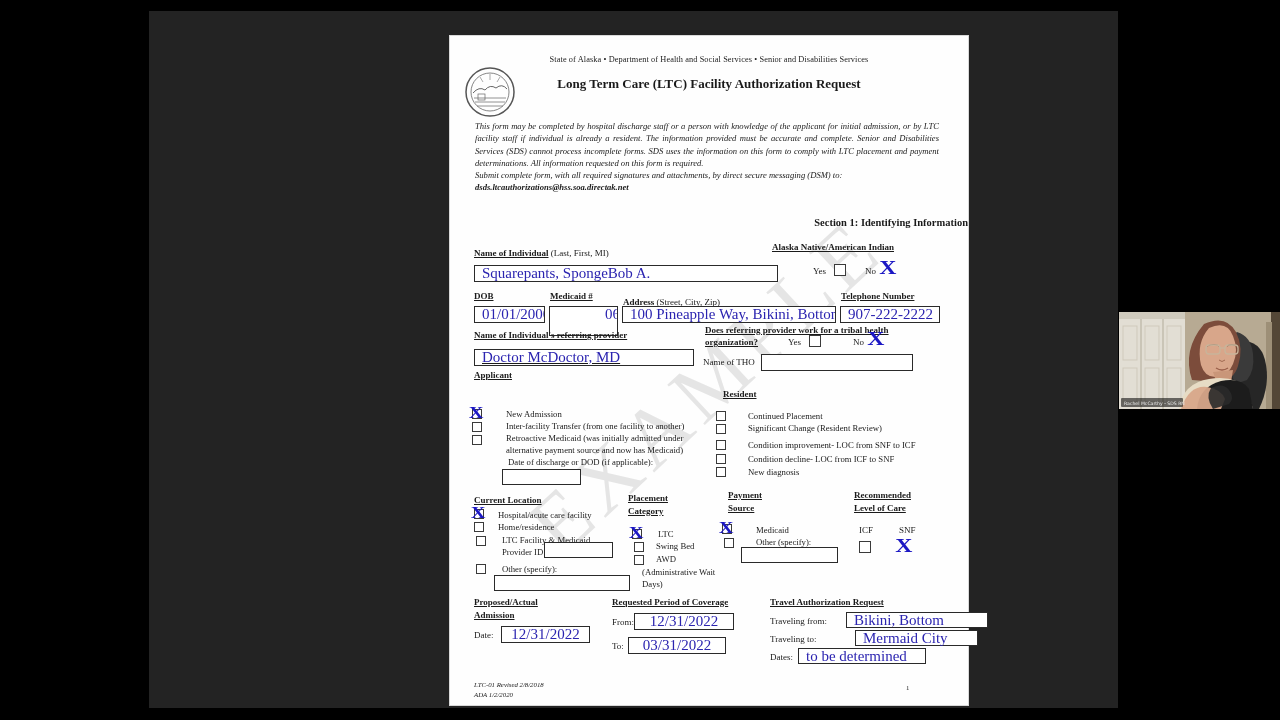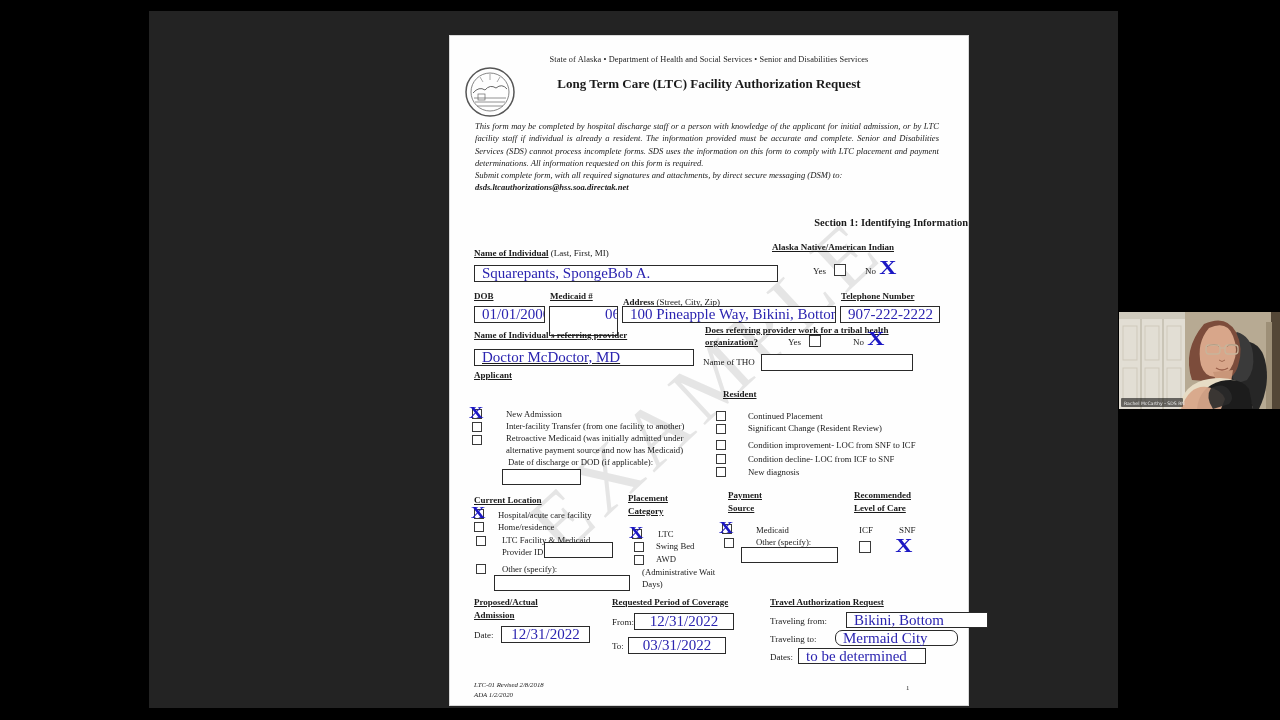--- a/index.html
+++ b/index.html
@@ -203,21 +203,21 @@
     <div class="box" style="left:178px;top:601px;width:98px;height:17px;">
         <div class="val vctr">03/31/2022</div>
       </div>
 
     <span class="abs lbl z1" style="left:320px;top:561px;">Travel Authorization Request</span>
     <span class="abs txt z1" style="left:320px;top:580px;">Traveling from:</span>
     <div class="box" style="left:396px;top:576px;width:142px;height:16px;">
         <div class="val">Bikini, Bottom</div>
       </div>
     <span class="abs txt z1" style="left:320px;top:598px;">Traveling to:</span>
-    <div class="box" style="left:385px;top:594px;width:123px;height:16px;border-radius:7px;">
+    <div class="box" style="left:405px;top:594px;width:123px;height:16px;">
         <div class="val">Mermaid City</div>
       </div>
     <span class="abs txt z1" style="left:320px;top:616px;">Dates:</span>
     <div class="box" style="left:348px;top:612px;width:128px;height:16px;">
         <div class="val">to be determined</div>
       </div>
 
     <div class="abs footer z1" style="left:24px;top:645px;">LTC-01 Revised 2/8/2018</div>
     <div class="abs footer z1" style="left:24px;top:655px;">ADA 1/2/2020</div>
     <div class="abs footer z1" style="left:456px;top:648px;font-style:normal;">1</div>

